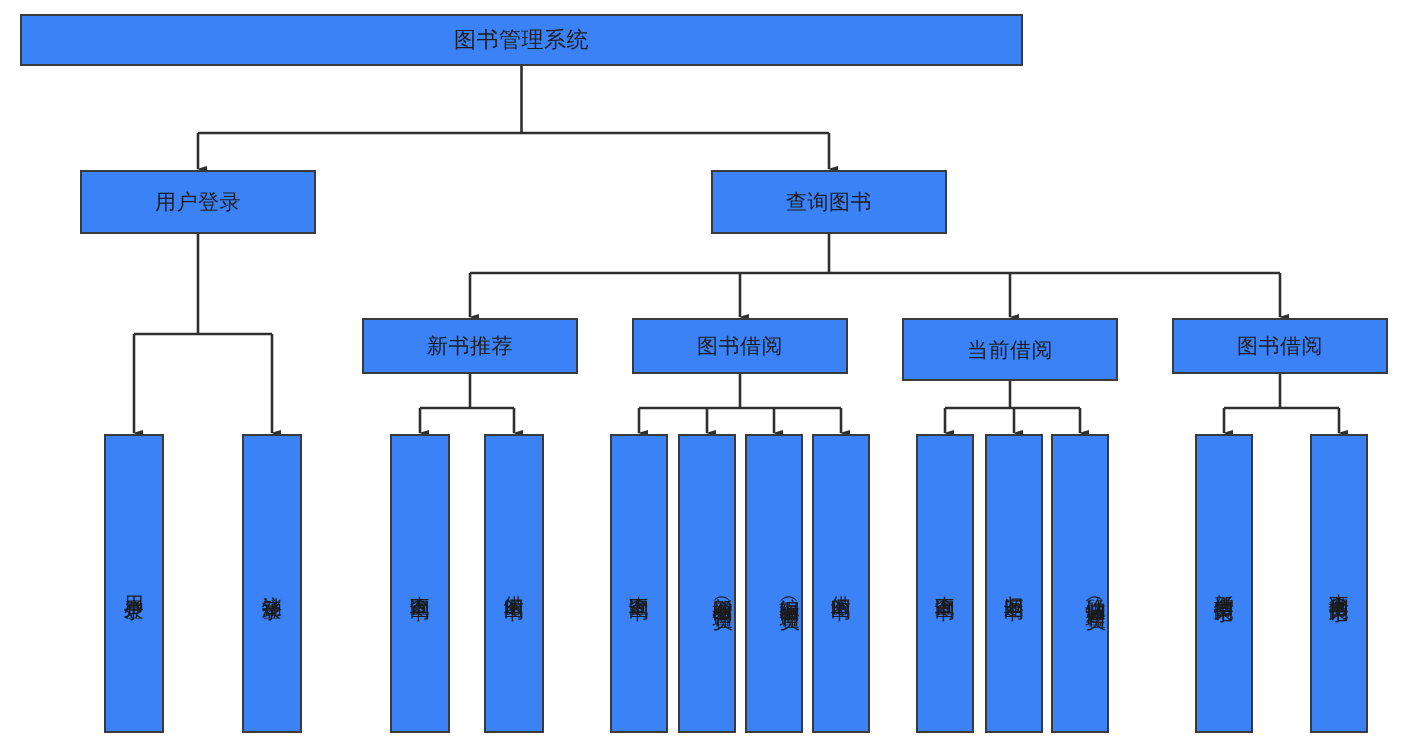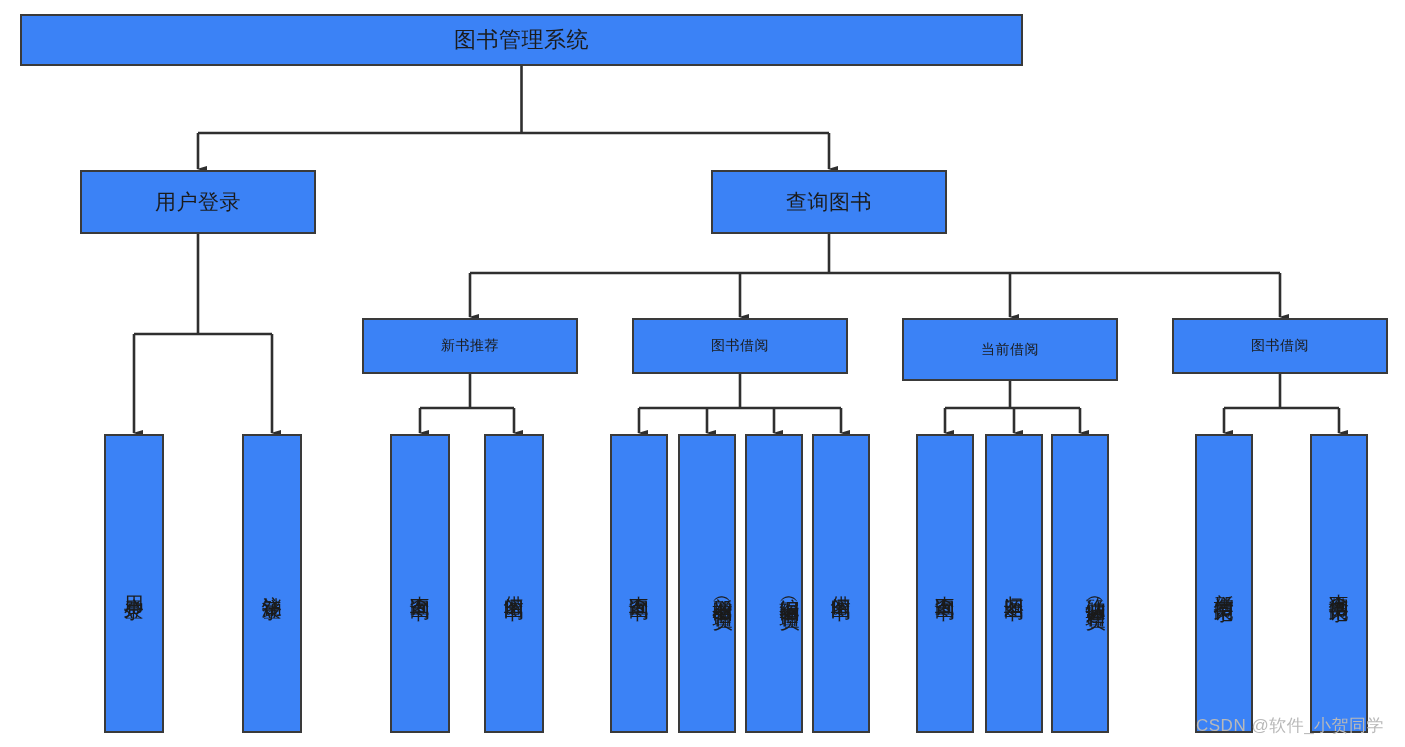--- a/index.html
+++ b/index.html
@@ -36,21 +36,21 @@
     color: #1b1b1b;
     letter-spacing: 0.5px;
   }
   .node-root {
     font-size: 22px;
   }
   .node-l2 {
     font-size: 21px;
   }
   .node-l3 {
-    font-size: 14px;
+    font-size: 21px;
   }
   .node-leaf {
     font-size: 20px;
     writing-mode: vertical-rl;
     text-orientation: upright;
     align-items: flex-start;
     justify-content: center;
     padding-top: 14px;
     line-height: 1.12;
     letter-spacing: 2px;
@@ -136,15 +136,14 @@
       <div class="node node-leaf" style="left: 678px; top: 434px; width: 58px; height: 299px;">新增图书（管理员）</div>
       <div class="node node-leaf" style="left: 745px; top: 434px; width: 58px; height: 299px;">编辑图书（管理员）</div>
       <div class="node node-leaf short" style="left: 812px; top: 434px; width: 58px; height: 299px;">借阅图书</div>
       <div class="node node-leaf short" style="left: 916px; top: 434px; width: 58px; height: 299px;">查询图书</div>
       <div class="node node-leaf short" style="left: 985px; top: 434px; width: 58px; height: 299px;">归还图书</div>
       <div class="node node-leaf" style="left: 1051px; top: 434px; width: 58px; height: 299px;">确认归还（管理员）</div>
       <div class="node node-leaf short" style="left: 1195px; top: 434px; width: 58px; height: 299px;">新增借阅记录</div>
       <div class="node node-leaf short" style="left: 1310px; top: 434px; width: 58px; height: 299px;">查询借阅记录</div>
     </div>
 
-  <div class="watermark" style="left: 1196px; top: 714px;">CSDN @软件_小贺同学</div>
 
 </div>
 
 </body></html>

